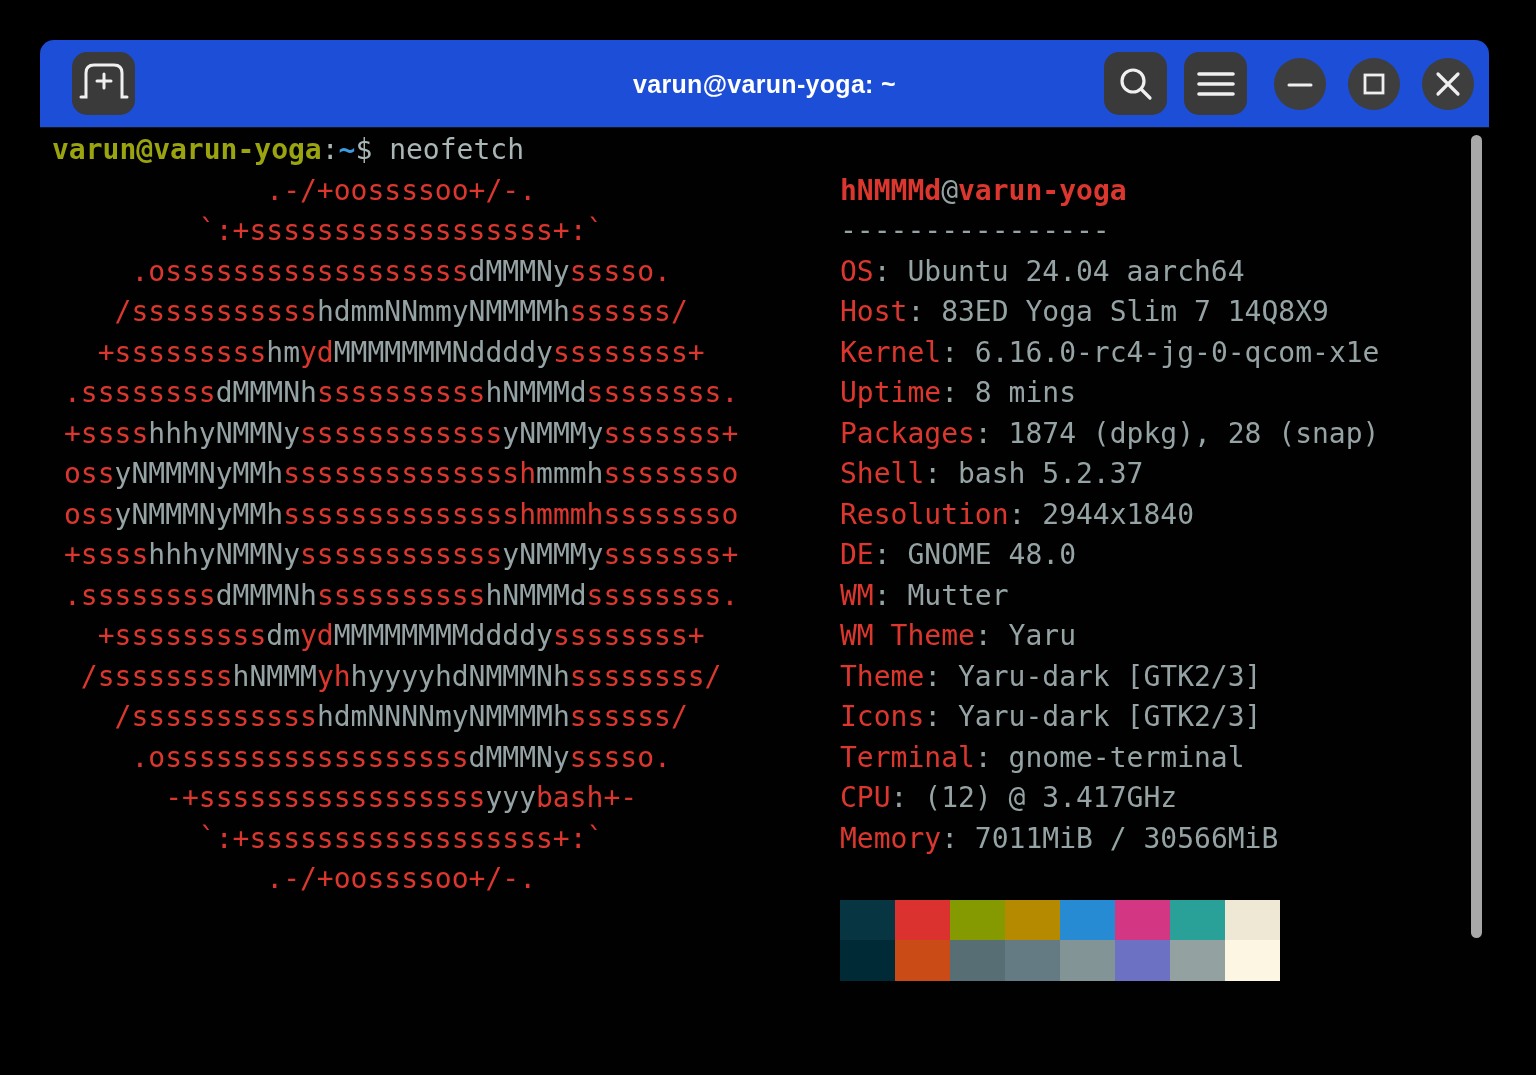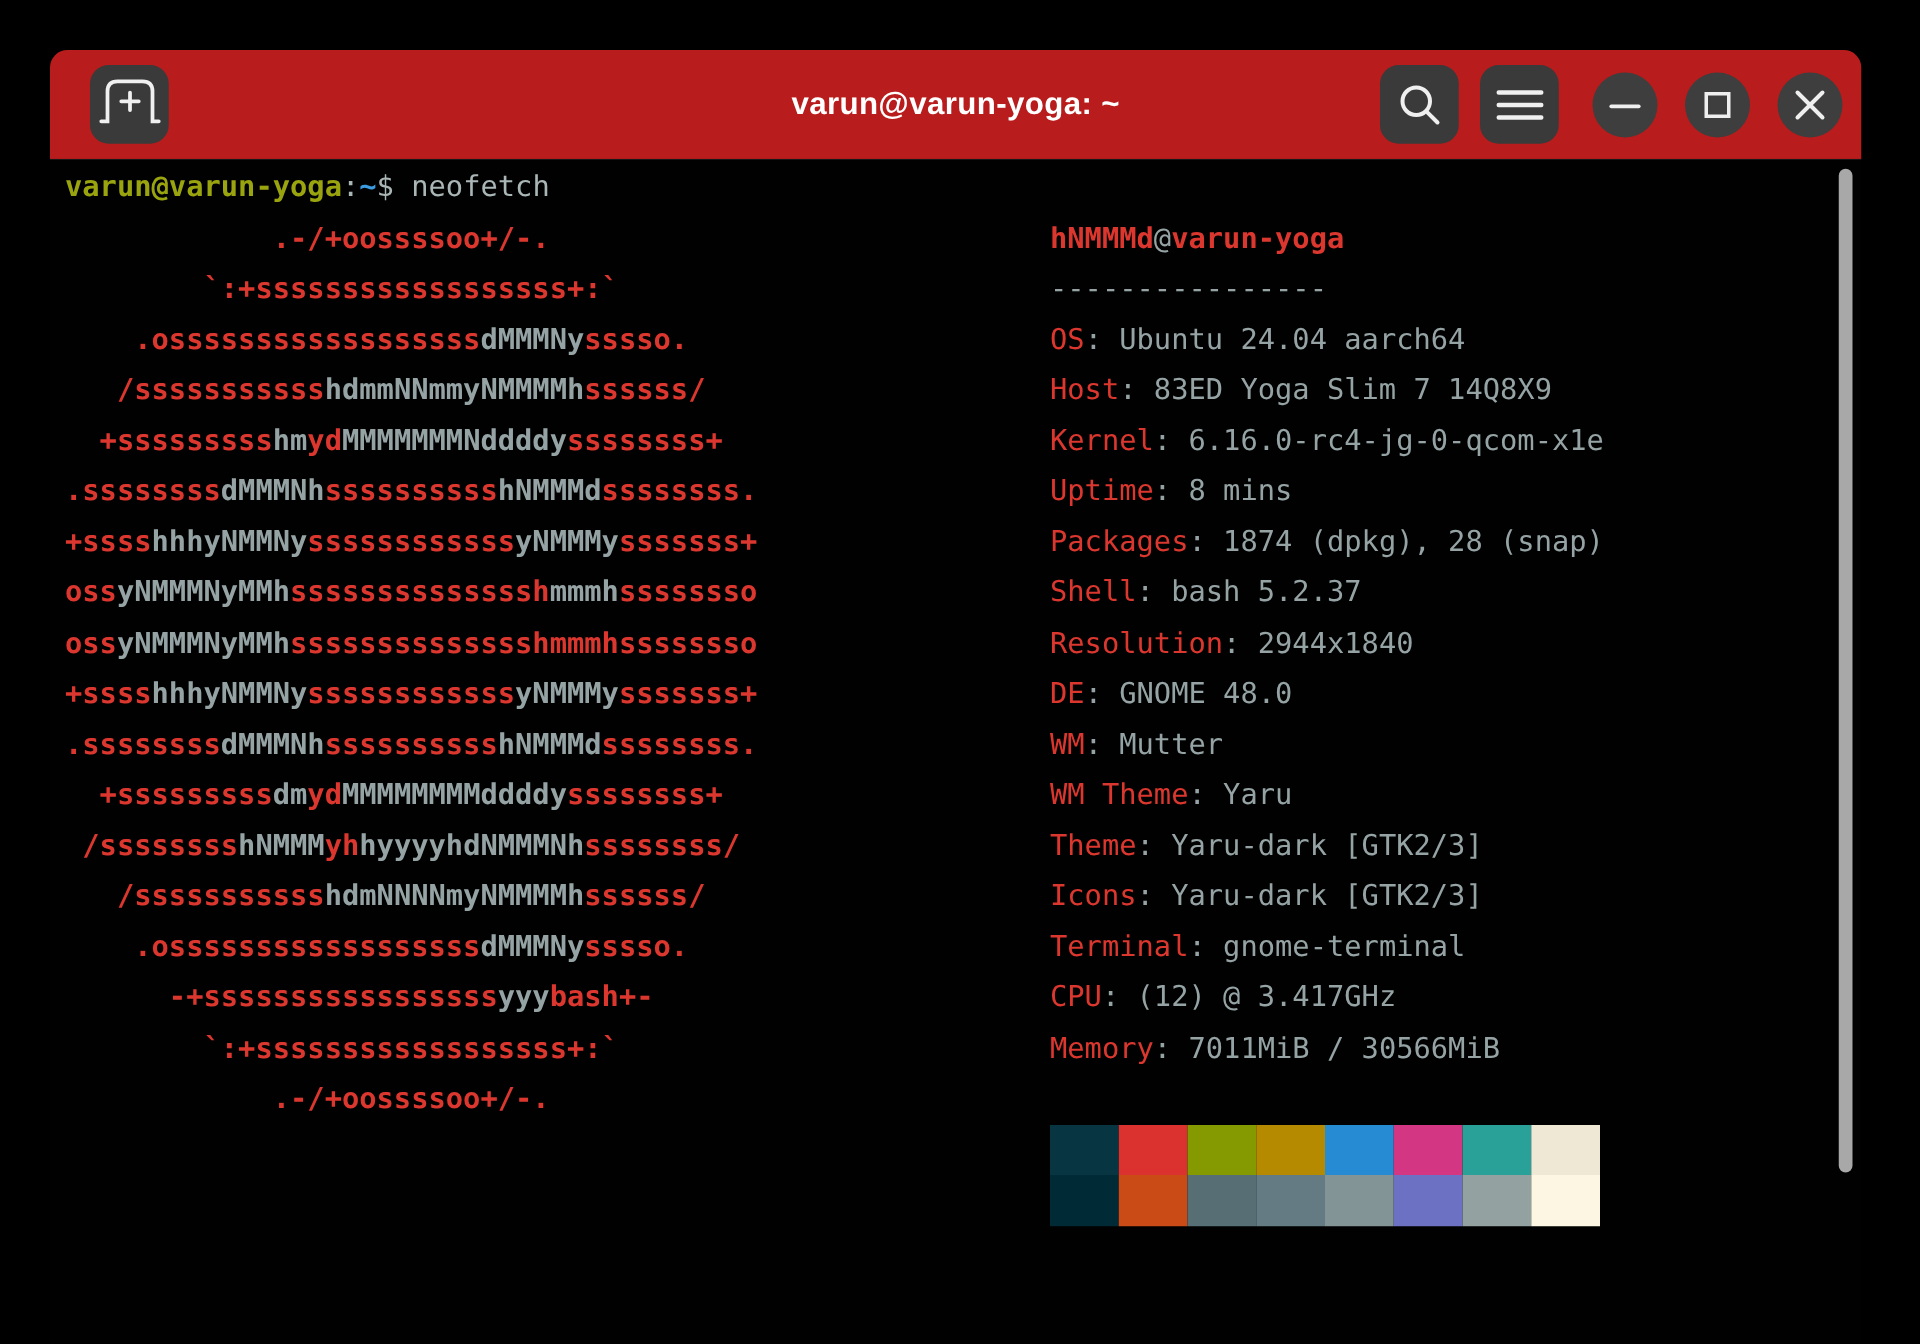--- a/index.html
+++ b/index.html
@@ -2,40 +2,40 @@
 <html style="--red: #dc372f; --white: #95a3a4; --green: #9aa40f; --blue: #3b9de0; --fg: #95a3a4; --promptfg: #aab6b6;"><head>
 <meta charset="utf-8">
 <style>
   html,body{margin:0;padding:0;}
   body{
     width:1536px;height:1075px;background:#000;position:relative;overflow:hidden;
     font-family:"DejaVu Sans Mono",monospace;
   }
   .window{position:absolute;left:40px;top:40px;width:1449px;height:1035px;background:#010101;border-radius:14px 14px 0 0;}
   .titlebar{
-    height:88px;background:#b91c1c;border-radius:14px 14px 0 0;border-bottom:1px solid #171717;
+    height:88px;background:#1d4ed8;border-radius:14px 14px 0 0;border-bottom:1px solid #171717;
     display:flex;align-items:center;padding:0 15px 0 32px;box-sizing:border-box;position:relative;
   }
   .btn-rect{width:63px;height:63px;border-radius:15px;background:#3a3a3a;display:flex;align-items:center;justify-content:center;flex:0 0 auto;cursor:pointer;}
   .btn-circle{width:52px;height:52px;border-radius:50%;background:#3e3e3e;display:flex;align-items:center;justify-content:center;flex:0 0 auto;cursor:pointer;}
   .titlebar-title{
     position:absolute;left:50%;top:50%;transform:translate(-50%,-50%);
     color:#ffffff;font-family:"Liberation Sans",sans-serif;font-weight:bold;font-size:25px;letter-spacing:.3px;white-space:nowrap;
   }
   .controls{margin-left:auto;display:flex;align-items:center;}
   .gap17{width:17px;flex:0 0 auto;} .gap27{width:27px;flex:0 0 auto;} .gap22{width:22px;flex:0 0 auto;}
   .term{
     position:absolute;left:0;top:88px;right:0;bottom:0;
-    font-size:23px;line-height:40.5px;color:var(--fg);
+    font-size:28px;line-height:40.5px;color:var(--fg);
   }
   .prompt{position:absolute;left:12px;top:2px;white-space:pre;}
   .prompt .user{color:var(--green);font-weight:bold;}
   .prompt .path{color:var(--blue);font-weight:bold;}
   .prompt .plain{color:var(--promptfg);}
-  .art{position:absolute;left:12px;top:42.5px;font-weight:bold;}
+  .art{position:absolute;left:24px;top:42.5px;font-weight:normal;}
   .art div{white-space:pre;}
   .c-r{color:var(--red);} .c-w{color:var(--white);}
   .info{position:absolute;left:800px;top:42.5px;}
   .info div{white-space:pre;}
   .info .hdr{font-weight:bold;color:var(--red);}
   .info .hdr .at{font-weight:normal;color:var(--fg);}
   .info .sep{color:var(--fg);}
   .info-row .label{color:var(--red);font-weight:normal;}
   .info-row .val{color:var(--fg);margin-top:31px;}
   .blank-line{height:40.5px;}

